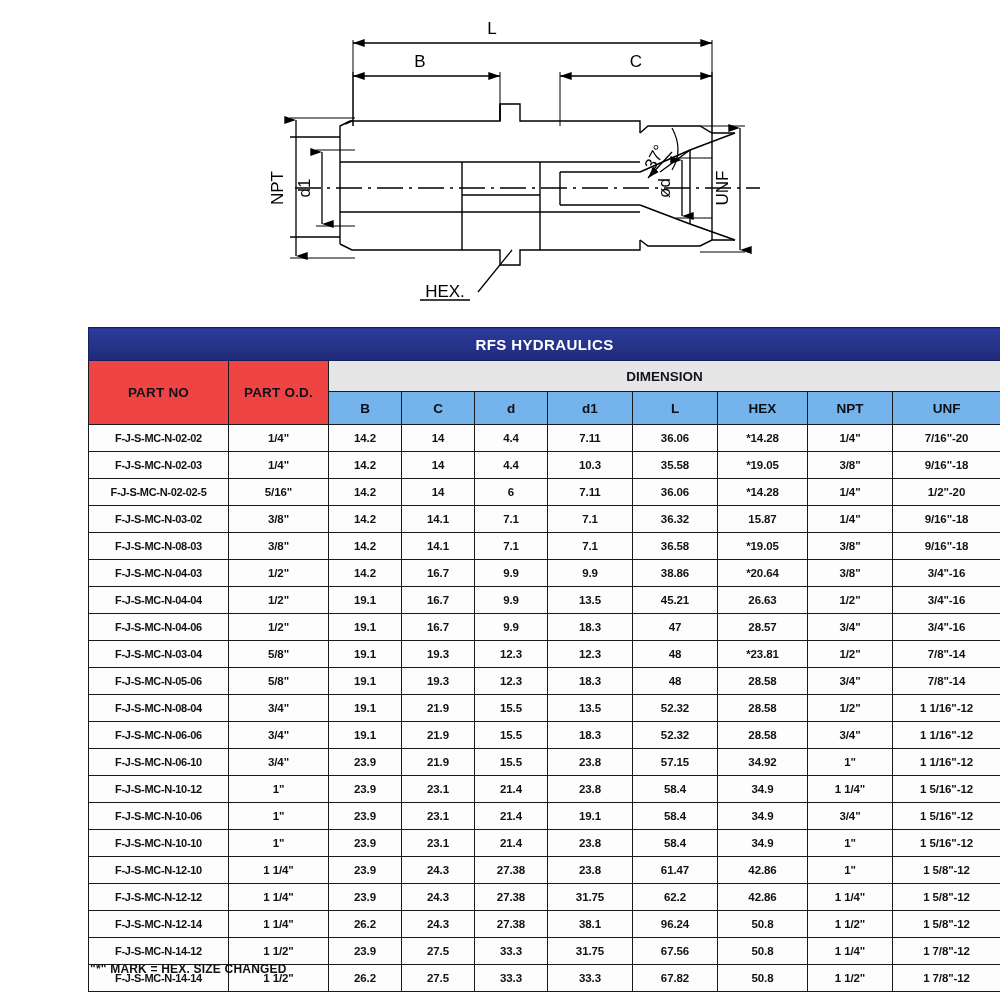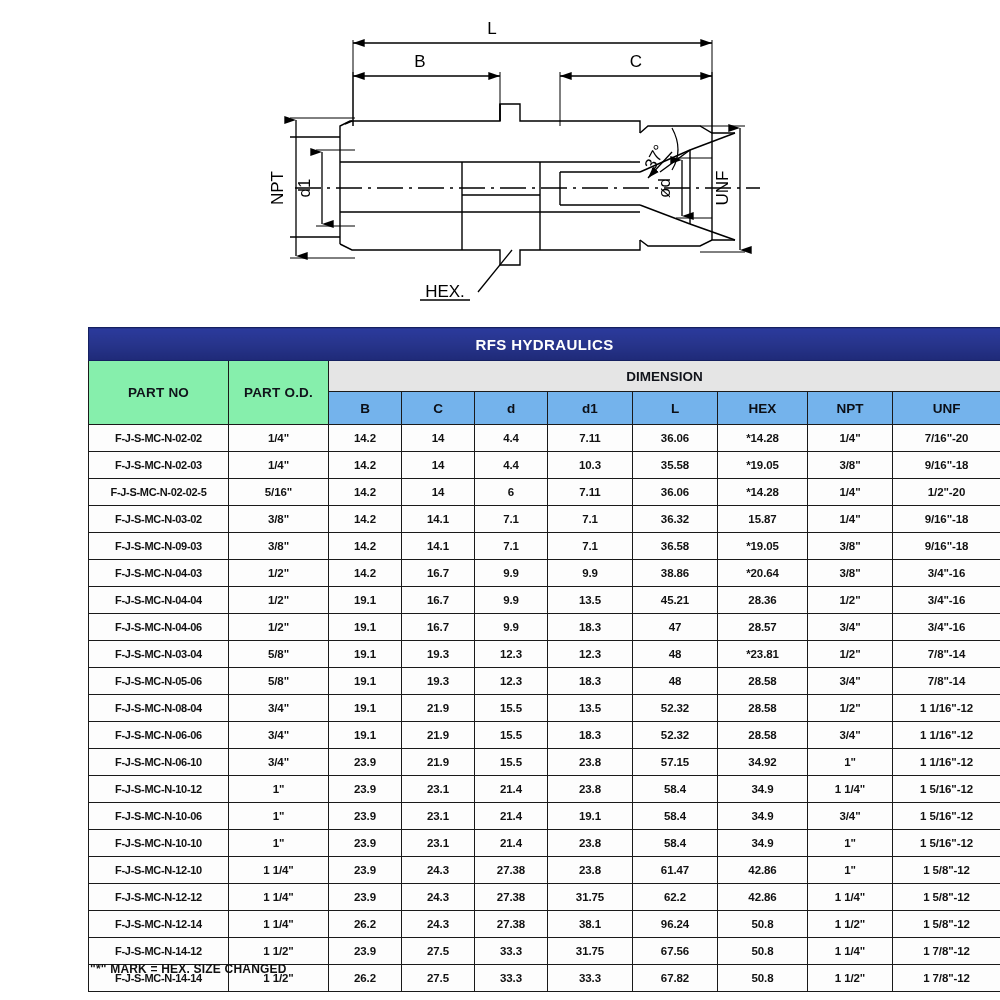--- a/index.html
+++ b/index.html
@@ -71,21 +71,21 @@
     height: 30px;
   }
   .hdr-sub {
     background: #74b3ec;
     color: #0c0f16;
     font-weight: bold;
     font-size: 13.5px;
     height: 32px;
   }
   .hdr-tall {
-    background: #86efac;
+    background: #ef4444;
     height: 62px;
     margin-left: 28px;
   }
   td.cell {
     font-size: 11.5px;
     color: #111111;
     height: 26px;
     font-weight: 600;
     letter-spacing: -0.1px;
     background: #fdfdfd;
@@ -310,21 +310,21 @@
           <td class="cell">14.2</td>
           <td class="cell">14.1</td>
           <td class="cell">7.1</td>
           <td class="cell">7.1</td>
           <td class="cell">36.32</td>
           <td class="cell">15.87</td>
           <td class="cell">1/4"</td>
           <td class="cell">9/16"-18</td>
         </tr>
         <tr>
-          <td class="cell partno">F-J-S-MC-N-09-03</td>
+          <td class="cell partno">F-J-S-MC-N-08-03</td>
           <td class="cell">3/8"</td>
           <td class="cell">14.2</td>
           <td class="cell">14.1</td>
           <td class="cell">7.1</td>
           <td class="cell">7.1</td>
           <td class="cell">36.58</td>
           <td class="cell">*19.05</td>
           <td class="cell">3/8"</td>
           <td class="cell">9/16"-18</td>
         </tr>
@@ -341,21 +341,21 @@
           <td class="cell">3/4"-16</td>
         </tr>
         <tr>
           <td class="cell partno">F-J-S-MC-N-04-04</td>
           <td class="cell">1/2"</td>
           <td class="cell">19.1</td>
           <td class="cell">16.7</td>
           <td class="cell">9.9</td>
           <td class="cell">13.5</td>
           <td class="cell">45.21</td>
-          <td class="cell">28.36</td>
+          <td class="cell">26.63</td>
           <td class="cell">1/2"</td>
           <td class="cell">3/4"-16</td>
         </tr>
         <tr>
           <td class="cell partno">F-J-S-MC-N-04-06</td>
           <td class="cell">1/2"</td>
           <td class="cell">19.1</td>
           <td class="cell">16.7</td>
           <td class="cell">9.9</td>
           <td class="cell">18.3</td>

